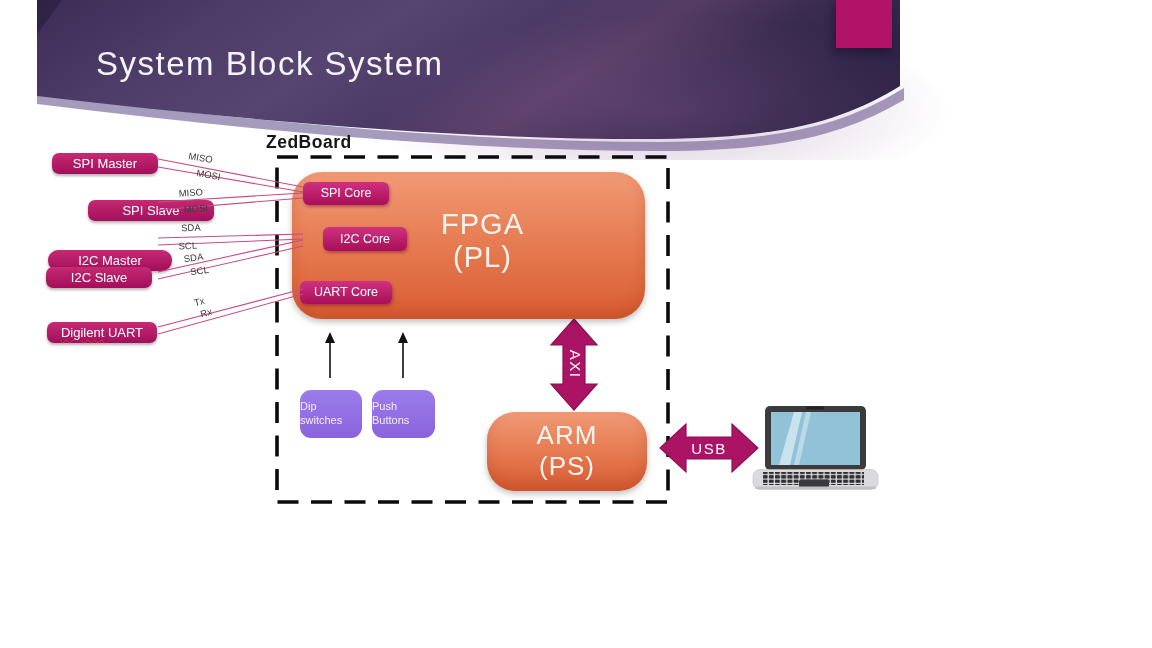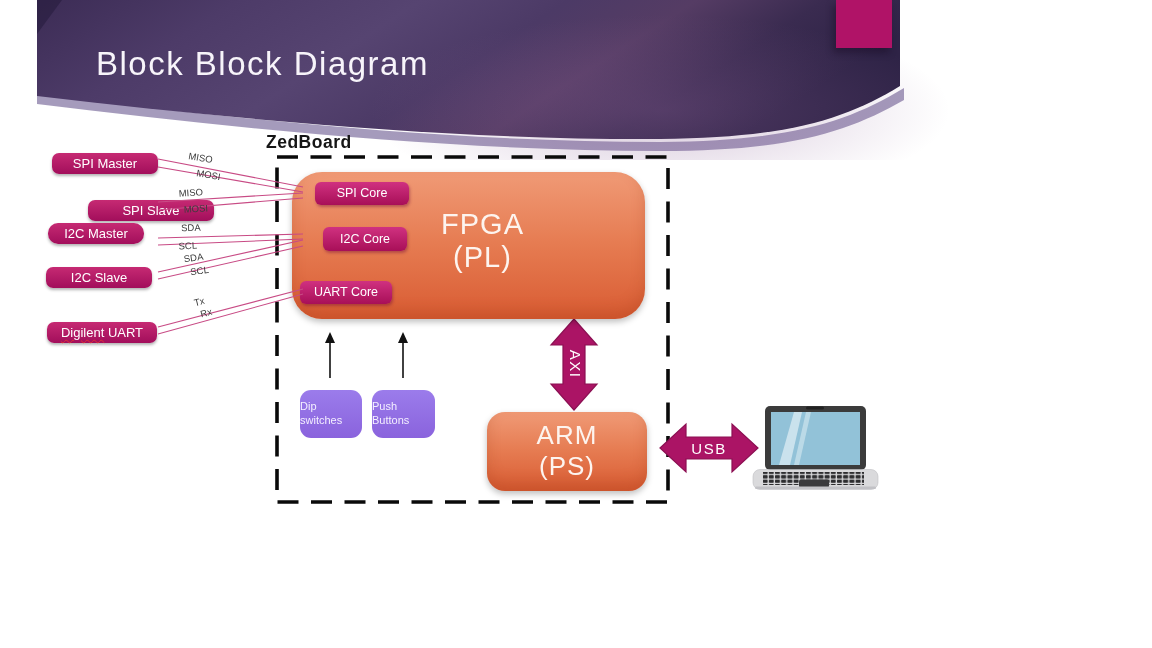--- a/index.html
+++ b/index.html
@@ -25,21 +25,21 @@
   
   .pbox{position:absolute;height:21px;border-radius:7px;color:#fff;font-size:13px;text-align:center;
         line-height:21px;background:linear-gradient(180deg,#c62a73 0%,#a20e5b 100%);
         box-shadow:0 2px 3px rgba(0,0,0,.3);}
   .misspelled{text-decoration:underline wavy #e03131 1px;text-underline-offset:2px;}
 
   
   .orange{position:absolute;background:linear-gradient(180deg,#f09a76 0%,#e67c52 48%,#d95c33 100%);
           box-shadow:0 3px 6px rgba(0,0,0,.25), inset 0 -8px 14px rgba(160,55,20,.25);color:#fdf4ef;}
   .fpga{left:292px;top:172px;width:353px;height:147px;border-radius:30px;}
-  .arm{left:487px;top:412px;width:160px;height:79px;border-radius:18px;}
+  .arm{left:487px;top:412px;width:160px;height:79px;border-radius:28px;}
   .block-caption{position:absolute;left:0;right:0;text-align:center;letter-spacing:1px;}
   .fpga .block-caption{top:36px;font-size:29px;line-height:33px;padding-left:28px;}
   .arm .block-caption{top:8px;font-size:26px;line-height:31px;}
 
   
   .core{position:absolute;border-radius:6px;color:#fff;font-size:12.5px;text-align:center;
         background:linear-gradient(180deg,#d03180 0%,#a80f58 100%);
         box-shadow:1px 2px 3px rgba(120,20,60,.45);}
 
   
@@ -72,21 +72,21 @@
         <stop offset="1" stop-color="#8a5f95" stop-opacity="0"></stop>
       </radialGradient>
     </defs>
     <path fill="#8e82ab" opacity="0.8" d="M37,94 C240,120 460,142 660,142 C790,141 848,122 904,88 L904,100 C848,132 790,151 660,151 C460,151 240,129 37,104 Z"></path>
     <path fill="url(#bg)" d="M37,0 L900,0 L900,86 C846,119 788,138 660,139 C460,140 240,120 37,96 Z"></path>
     <ellipse cx="660" cy="110" rx="290" ry="95" fill="url(#glow)"></ellipse>
     <path fill="#1f1736" opacity="0.45" d="M37,0 L62,0 L37,34 Z"></path>
   </svg>
 
   <div class="accent-square"></div>
-  <h1 class="title">Block Block Diagram</h1>
+  <h1 class="title">System Block System</h1>
 
 
   <div class="board-label">ZedBoard</div>
 
   <svg class="layer">
     <defs>
       <pattern id="kb" width="6.2" height="4.4" patternUnits="userSpaceOnUse">
         <rect width="5" height="3.2" rx="0.6" fill="#2e2e30"></rect>
       </pattern>
       <clipPath id="screenclip">
@@ -121,34 +121,34 @@
       </g>
       <rect x="753" y="469.5" width="125" height="20" rx="7" fill="#dadadc" stroke="#bfbfc2" stroke-width="0.6"></rect>
       <rect x="763" y="472" width="101" height="13" fill="url(#kb)"></rect>
       <rect x="799" y="479.5" width="30" height="8.5" rx="2" fill="#3a3a3c"></rect>
       <rect x="755" y="486.5" width="121" height="2.6" rx="1.3" fill="#c2c2c6"></rect>
     </g>
   </svg>
 
   <div class="pbox" style="left:52px;top:153px;width:106px;">SPI Master</div>
   <div class="pbox" style="left:52px;top:200px;width:126px;margin-left:36px;">SPI Slave</div>
-  <div class="pbox" style="left:48px;top:223px;width:96px;border-radius:10px;">I2C Master</div>
+  <div class="pbox" style="left:48px;top:250px;width:124px;border-radius:10px;">I2C Master</div>
   <div class="pbox" style="left:46px;top:267px;width:106px;">I2C Slave</div>
   <div class="pbox" style="left:47px;top:322px;width:110px;">
     <span class="misspelled">Digilent</span>
     <span>UART</span>
   </div>
 
   <div class="orange fpga">
     <div class="block-caption">
       <div>FPGA</div>
       <div>(PL)</div>
     </div>
   </div>
-  <div class="core" style="left:315px;top:182px;width:94px;height:23px;line-height:23px;border-radius:6px;">SPI Core</div>
+  <div class="core" style="left:303px;top:182px;width:86px;height:23px;line-height:23px;border-radius:6px;">SPI Core</div>
   <div class="core" style="left:303px;top:227px;width:84px;height:24px;line-height:24px;margin-left:20px;">I2C Core</div>
   <div class="core" style="left:300px;top:281px;width:92px;height:23px;line-height:23px;">UART Core</div>
 
   <div class="inbox" style="left:300px;top:390px;">
     <div>Dip</div>
     <div>switches</div>
   </div>
   <div class="inbox" style="left:372px;top:390px;width:63px;">
     <div>Push</div>
     <div>Buttons</div>

